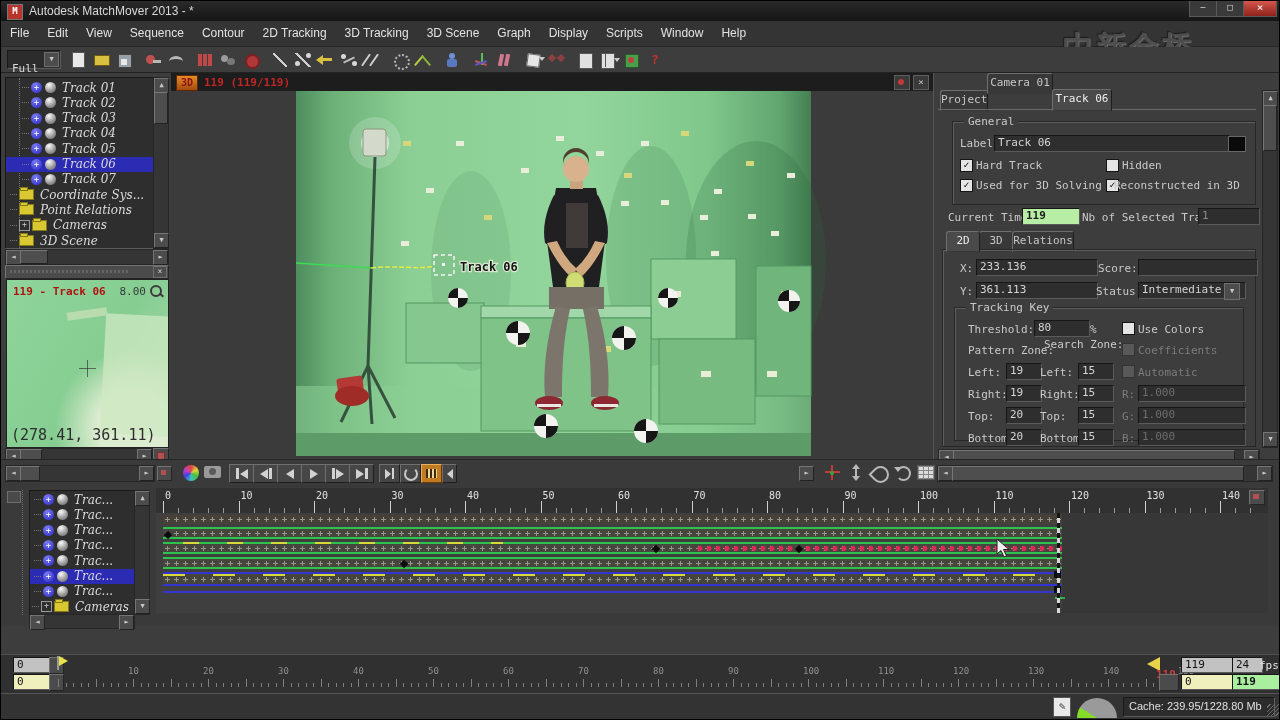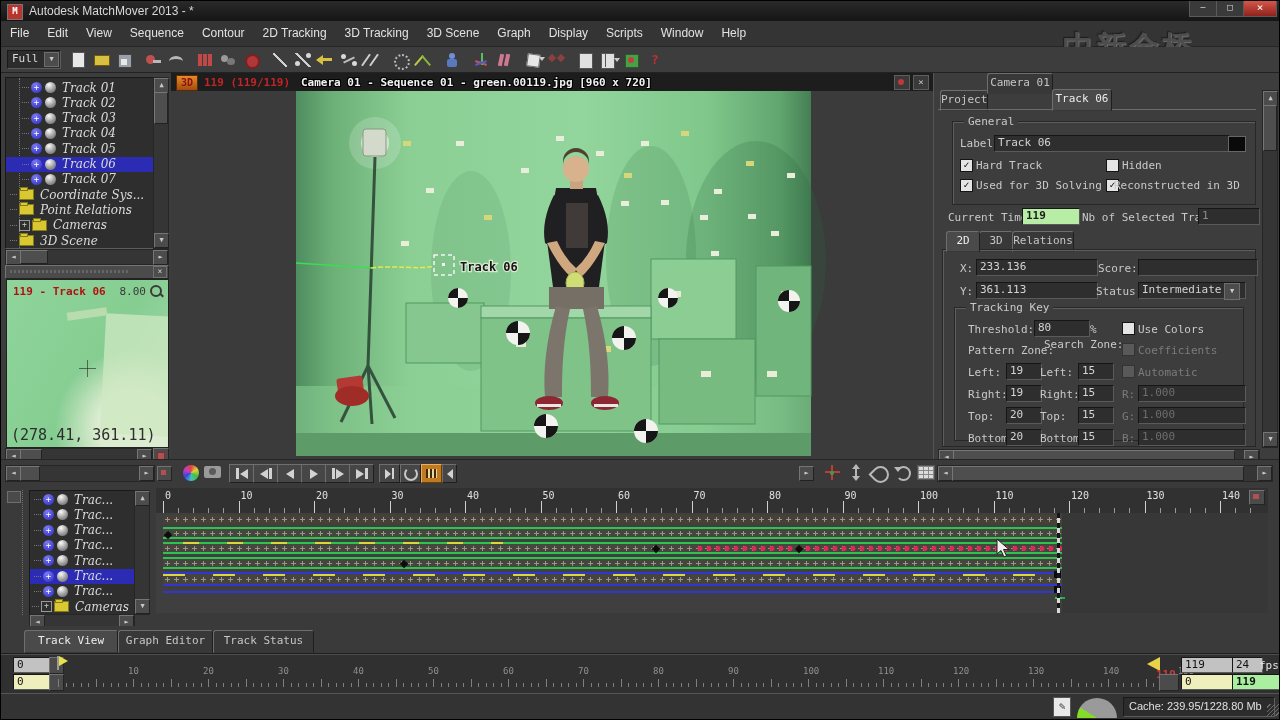--- a/index.html
+++ b/index.html
@@ -63,21 +63,21 @@
     <div class="abs" style="left:1188px;top:0;width:26px;height:15px;background:#3a3a3a;border:1px solid #5a5a5a;border-top:none;color:#ddd;font-size:8px;text-align:center;line-height:13px">─</div>
     <div class="abs" style="left:1215px;top:0;width:26px;height:15px;background:#3a3a3a;border:1px solid #5a5a5a;border-top:none;color:#ddd;font-size:9px;text-align:center;line-height:13px">□</div>
     <div class="abs" style="left:1242px;top:0;width:32px;height:15px;background:linear-gradient(#d4564b,#8f231c);border:1px solid #5a5a5a;border-top:none;color:#fff;font-size:11px;text-align:center;line-height:13px">×</div>
   </div>
 
   <div class="abs" style="left:0;top:20px;width:1280px;height:25px;background:#343434;border-bottom:1px solid #262626" id="menubar"><span class="menuitem">File</span><span class="menuitem">Edit</span><span class="menuitem">View</span><span class="menuitem">Sequence</span><span class="menuitem">Contour</span><span class="menuitem">2D Tracking</span><span class="menuitem">3D Tracking</span><span class="menuitem">3D Scene</span><span class="menuitem">Graph</span><span class="menuitem">Display</span><span class="menuitem">Scripts</span><span class="menuitem">Window</span><span class="menuitem">Help</span></div>
   <div class="abs wmark" style="left:1062px;top:26px">中新金桥</div>
 
   <div class="abs" style="left:0;top:46px;width:1280px;height:26px;background:#3d3d3d;border-bottom:1px solid #222;display:flex;align-items:center;padding-left:6px;box-sizing:border-box">
     <div style="position:relative;width:52px;height:17px" class="sunk">
-      <span style="position:absolute;left:4px;top:1px;font-size:11px;color:#d8d8d8">Full</span>
+      <span style="position:absolute;left:4px;top:11px;font-size:11px;color:#d8d8d8">Full</span>
       <span style="position:absolute;right:1px;top:1px;width:13px;height:13px;background:#4c4c4c;border:1px solid #6e6e6e;font-size:7px;text-align:center;line-height:12px;color:#ccc">▼</span>
     </div>
     <div class="tsep"></div>
     <div class="tbtn">
         <span style="position:absolute;left:4px;top:1px;width:11px;height:14px;background:#e8e8e8;border:1px solid #555"></span>
       </div>
     <div class="tbtn">
         <span style="position:absolute;left:3px;top:4px;width:14px;height:9px;background:#d8c040;border:1px solid #6e5a10"></span>
       </div>
     <div class="tbtn">
@@ -277,21 +277,20 @@
     <div class="thumb" style="left:14px;top:0;width:20px;height:12px"></div>
     <div class="sbtn" style="left:131px;top:0">►</div>
   </div>
   <div class="abs raise" style="left:152px;top:447px;width:14px;height:14px">
       <span style="position:absolute;left:3px;top:3px;width:6px;height:6px;background:#b05050;border:1px solid #7a3030"></span>
     </div>
 
   <div class="abs" style="left:170px;top:72px;width:762px;height:18px;background:#1d1d1d">
     <div class="abs" style="left:5px;top:2px;width:20px;height:14px;background:linear-gradient(#e78a26,#a34c0e);border:1px solid #5a2a06;color:#8a1212;font-size:10px;font-weight:bold;text-align:center;line-height:13px">3D</div>
     <div class="abs" style="left:33px;top:3px;font-size:11px;font-weight:bold;color:#c32525">119 (119/119)</div>
-    <div class="abs" style="left:130px;top:3px;font-size:11px;font-weight:bold;color:#f2f2f2;text-shadow:1px 1px 0 #000,-1px -1px 0 #000,1px -1px 0 #000,-1px 1px 0 #000">Camera 01 - Sequence 01 - green.00119.jpg [960 x 720]</div>
     <div class="abs" style="left:723px;top:2px;width:14px;height:13px;background:#3a3a3a;border:1px solid #5e5e5e">
         <span style="position:absolute;left:3px;top:3px;width:6px;height:6px;border-radius:50%;background:#c03838"></span>
       </div>
     <div class="abs" style="left:742px;top:2px;width:14px;height:13px;background:#3a3a3a;border:1px solid #5e5e5e;color:#c8c8c8;font-size:9px;line-height:12px;text-align:center">×</div>
   </div>
 
   <div class="abs" style="left:170px;top:90px;width:762px;height:368px;background:#3b3b3b;overflow:hidden">
     <svg width="762" height="368" viewBox="0 0 762 368">
       <defs>
         <linearGradient id="bgG" x1="0" y1="0" x2="1" y2="0">
@@ -767,25 +766,20 @@
       <div class="abs" style="left:898px;top:73px;width:7px;height:7px;background:#0a0a0a"></div>
       <div class="abs" style="left:899px;top:84px;width:10px;height:2px;background:#2ec24e"></div>
       <div class="abs" style="left:906px;top:0;width:206px;height:100px;background:rgba(0,0,0,.12)"></div>
       <div class="abs" style="left:901px;top:0;width:3px;height:100px;background:repeating-linear-gradient(180deg,#161616 0 5px,#d8d8d8 5px 10px)"></div>
       <svg class="abs" style="left:840px;top:25px" width="14" height="20">
         <path d="M1,1 L1,16 L5,12.5 L8,19 L10.5,17.8 L7.5,11.5 L13,11.5 Z" fill="#f0f0f0" stroke="#222" stroke-width="1"></path>
       </svg>
     </div>
   </div>
 
-  <div class="abs" style="left:0;top:625px;width:1280px;height:27px;background:#3a3a3a;border-bottom:1px solid #1e1e1e">
-    <div class="tab act" style="left:23px;top:4px;width:92px;height:21px;line-height:20px">Track View</div>
-    <div class="tab" style="left:117px;top:4px;width:93px;height:21px;line-height:20px">Graph Editor</div>
-    <div class="tab" style="left:212px;top:4px;width:99px;height:21px;line-height:20px">Track Status</div>
-  </div>
 
   <div class="abs" style="left:0;top:653px;width:1280px;height:38px;background:#303030;border-top:1px solid #4e4e4e">
     <div class="field" style="left:12px;top:2px;width:34px;height:14px;background:#c2c2c2;color:#111">0</div>
     <div class="field" style="left:12px;top:19px;width:34px;height:14px;background:#efefbe;color:#111">0</div>
     <div class="abs raise" style="left:48px;top:2px;width:13px;height:15px"></div>
     <div class="abs raise" style="left:48px;top:19px;width:13px;height:15px"></div>
     <div class="abs" style="left:56px;top:1px;width:2px;height:14px;background:#999"></div>
     <div class="abs" style="left:58px;top:1px;width:0;height:0;border-top:5px solid transparent;border-bottom:5px solid transparent;border-left:9px solid #e8e14c"></div>
     <div class="abs" style="left:57px;top:0;width:1135px;height:38px;overflow:hidden" id="rruler">
         <div class="rb-tick" style="left: 0px; top: 24px; height: 8px;"></div>

